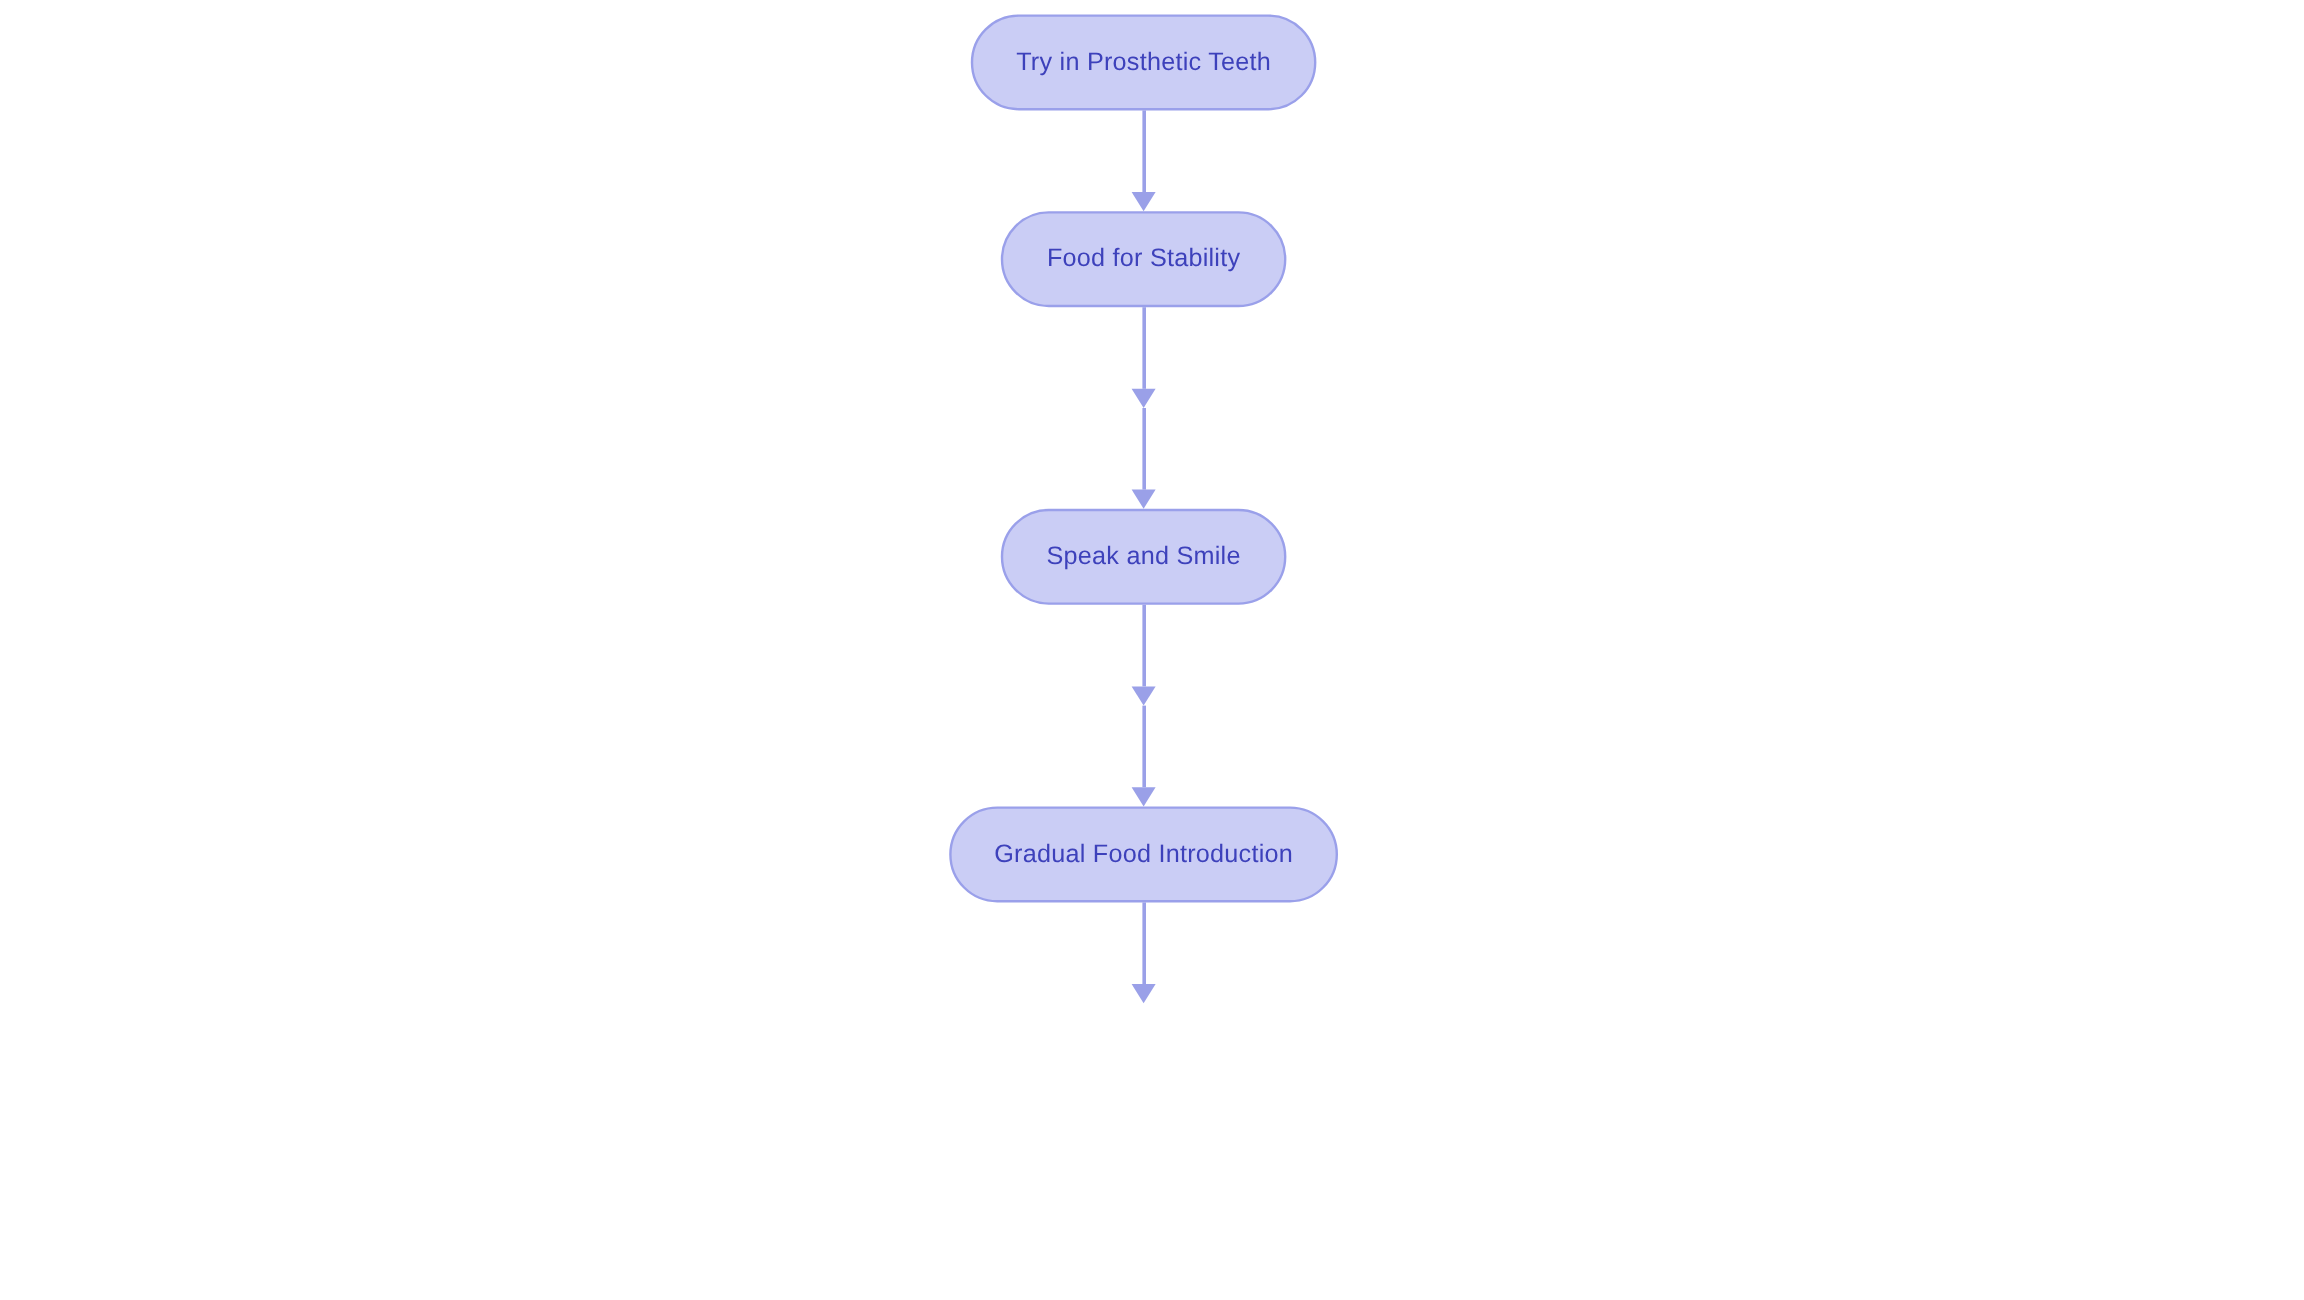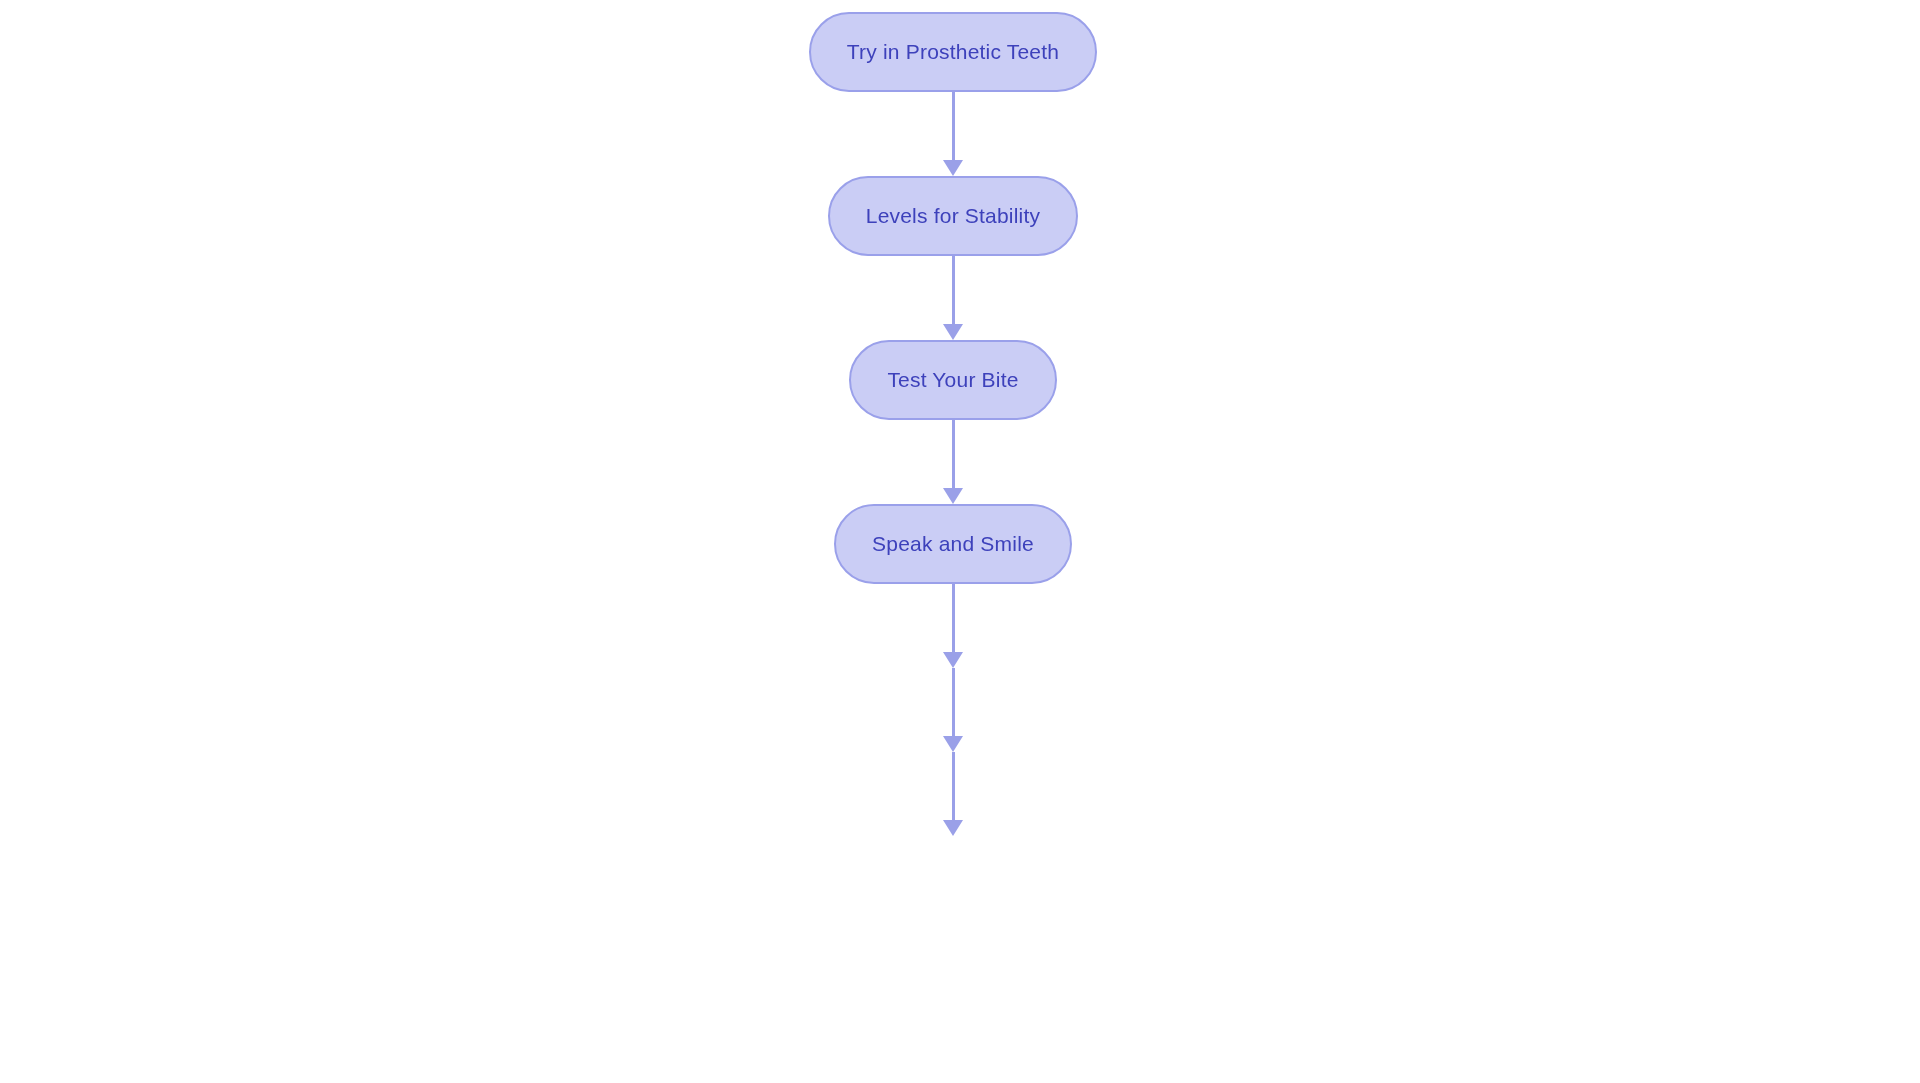--- a/index.html
+++ b/index.html
@@ -75,31 +75,28 @@
   <div class="node">
     <span class="node-label">Try in Prosthetic Teeth</span>
   </div>
 
   <div class="arrow">
     <div class="arrow-line"></div>
     <div class="arrow-head"></div>
   </div>
 
   <div class="node">
-    <span class="node-label">Levels for Stability</span>
+    <span class="node-label">Food for Stability</span>
   </div>
 
   <div class="arrow">
     <div class="arrow-line"></div>
     <div class="arrow-head"></div>
   </div>
 
-  <div class="node">
-    <span class="node-label">Test Your Bite</span>
-  </div>
 
   <div class="arrow">
     <div class="arrow-line"></div>
     <div class="arrow-head"></div>
   </div>
 
   <div class="node">
     <span class="node-label">Speak and Smile</span>
   </div>
 
@@ -107,20 +104,23 @@
     <div class="arrow-line"></div>
     <div class="arrow-head"></div>
   </div>
 
 
   <div class="arrow">
     <div class="arrow-line"></div>
     <div class="arrow-head"></div>
   </div>
 
+  <div class="node">
+    <span class="node-label">Gradual Food Introduction</span>
+  </div>
 
   <div class="arrow">
     <div class="arrow-line"></div>
     <div class="arrow-head"></div>
   </div>
 
 </div>
 </div>
 
 </body></html>

